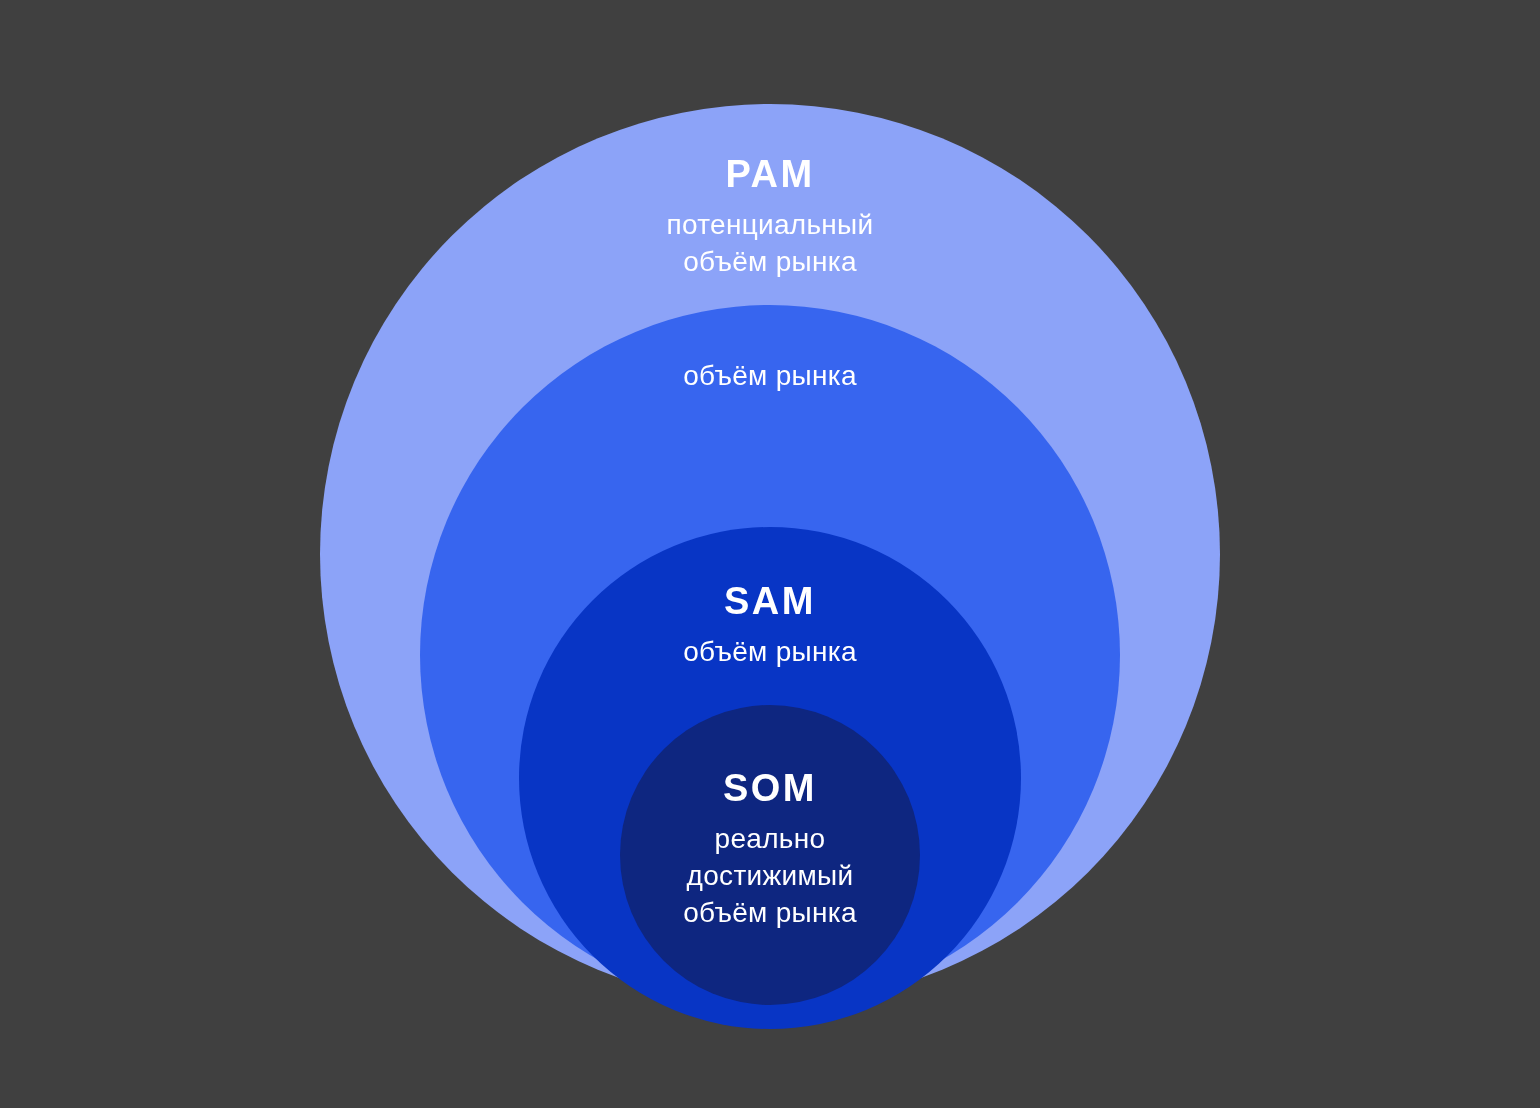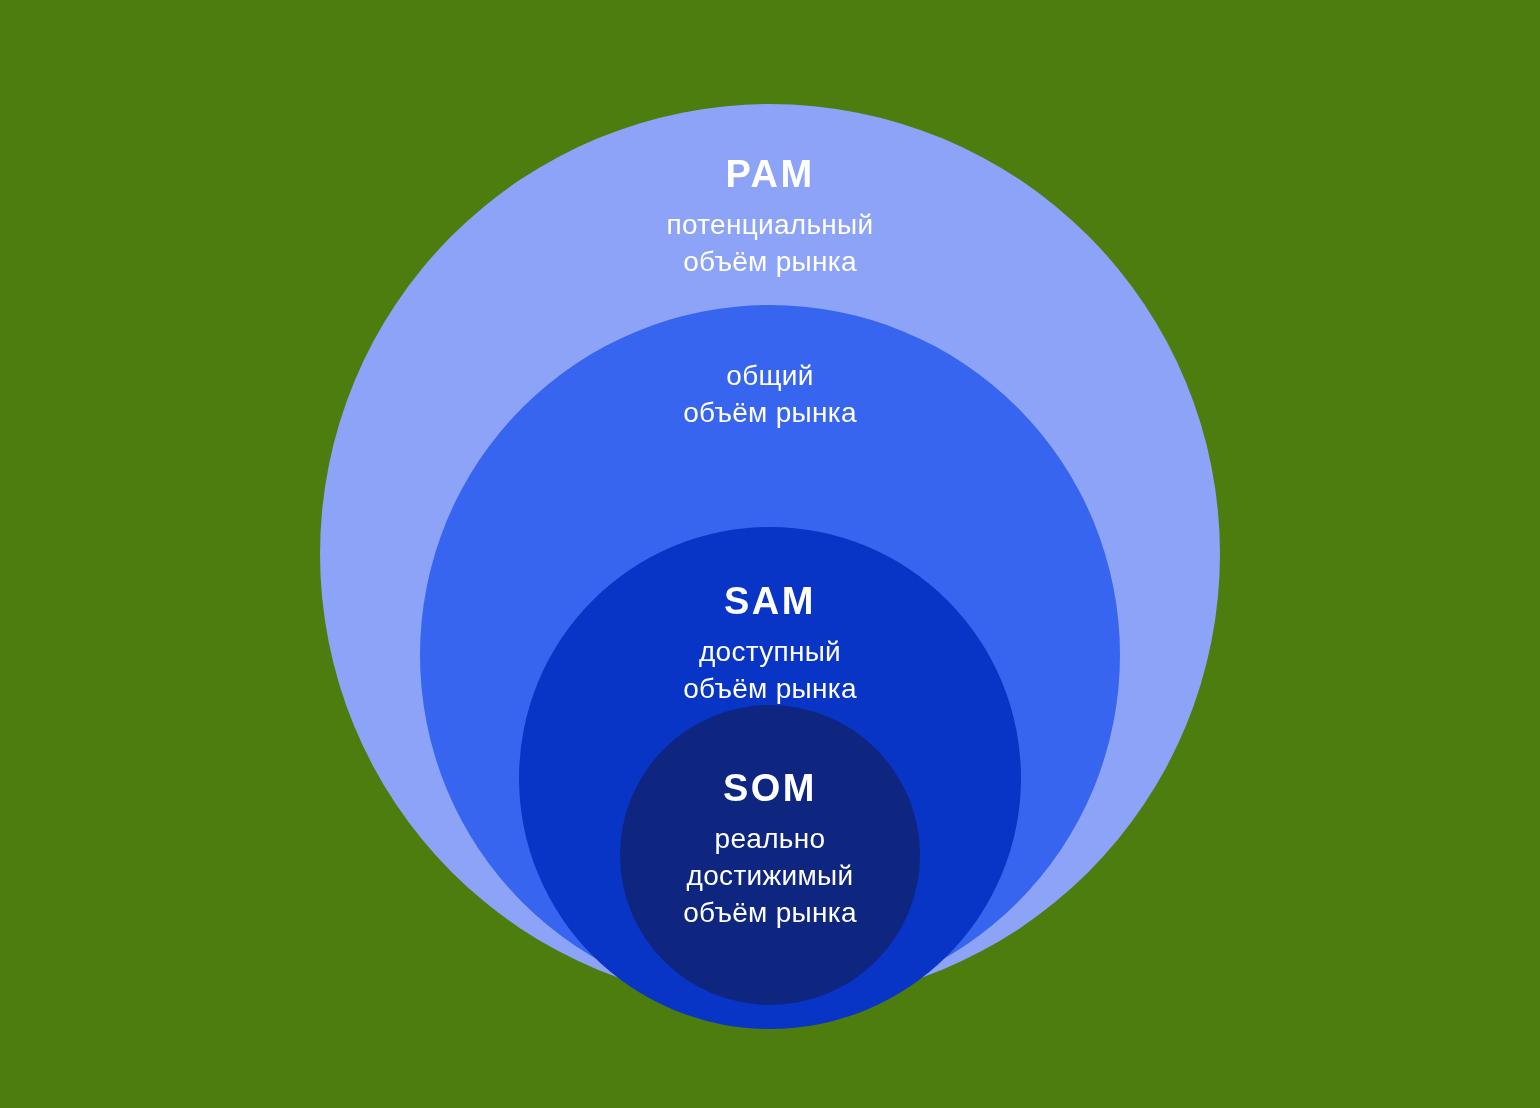--- a/index.html
+++ b/index.html
@@ -43,46 +43,44 @@
     margin-top: 6px;
     font-size: 28px;
     font-weight: 400;
     line-height: 37px;
     letter-spacing: 0.3px;
   }
 </style>
 </head>
 <body>
 
-<div class="canvas" style="background-color: #4d7c0f;">
+<div class="canvas" style="background-color: #404040;">
 
   <div class="ring ring-pam" style="background-color: rgb(140, 163, 248);">
     <div class="ring-text" style="color: rgb(255, 255, 255);">
       <div class="ring-label">PAM</div>
       <div class="ring-desc">
         <div>потенциальный</div>
         <div>объём рынка</div>
       </div>
     </div>
   </div>
 
   <div class="ring ring-tam" style="background-color: rgb(55, 101, 239);">
     <div class="ring-text" style="color: rgb(255, 255, 255);">
       <div class="ring-desc">
-        <div>общий</div>
         <div>объём рынка</div>
       </div>
     </div>
   </div>
 
   <div class="ring ring-sam" style="background-color: rgb(8, 53, 197);">
     <div class="ring-text" style="color: rgb(255, 255, 255);">
       <div class="ring-label">SAM</div>
       <div class="ring-desc">
-        <div>доступный</div>
         <div>объём рынка</div>
       </div>
     </div>
   </div>
 
   <div class="ring ring-som" style="background-color: rgb(14, 38, 128);">
     <div class="ring-text" style="color: rgb(255, 255, 255);">
       <div class="ring-label">SOM</div>
       <div class="ring-desc">
         <div>реально</div>

